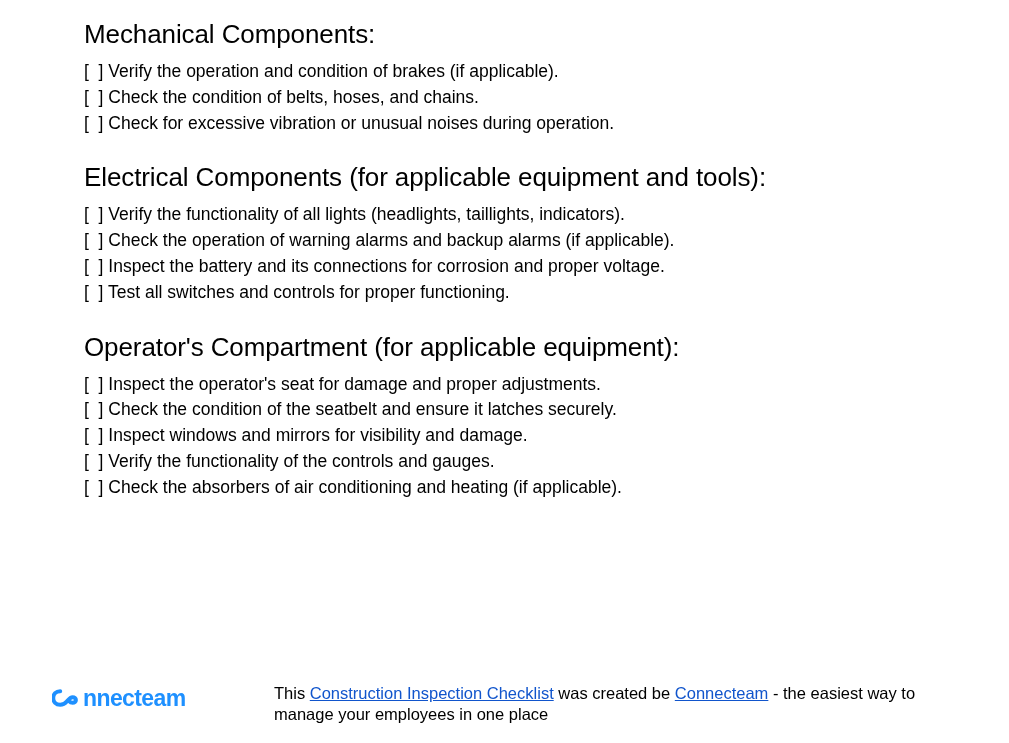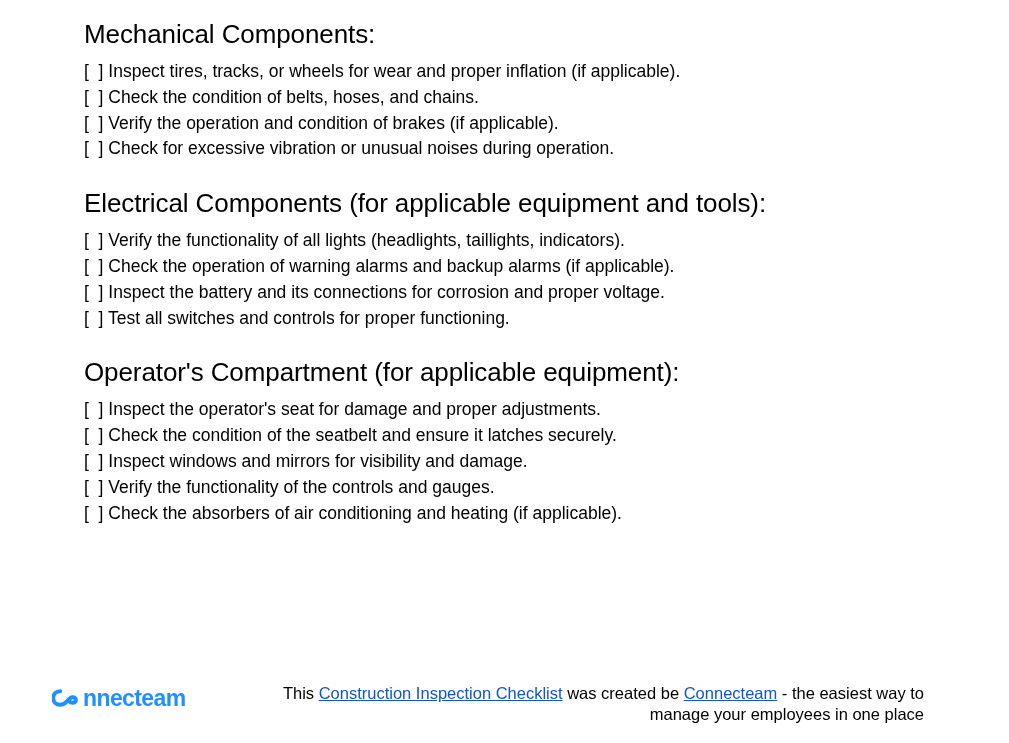--- a/index.html
+++ b/index.html
@@ -72,21 +72,20 @@
     display: inline;
   }
 
   
   .footer {
     position: absolute;
     left: 0;
     top: 676px;
     width: 1009px;
     height: 60px;
-    text-align: right;
   }
 
   .footer-logo {
     position: absolute;
     left: 52px;
     top: 9px;
     display: flex;
     align-items: center;
     height: 26px;
   }
@@ -124,23 +123,22 @@
 </head>
 <body>
 
 <div class="page">
 
   <div class="content">
 
     <div class="section">
       <h2 class="section-heading">Mechanical Components:</h2>
       <div class="checklist">
-        <div class="check-item"><span class="check-box">[  ] </span><span class="check-label">Inspect tires, tracks, or wheels for wear and proper inflation (if applicable).</span></div>
+        <div class="check-item"><span class="check-box">[  ] </span><span class="check-label">Verify the operation and condition of brakes (if applicable).</span></div>
         <div class="check-item"><span class="check-box">[  ] </span><span class="check-label">Check the condition of belts, hoses, and chains.</span></div>
-        <div class="check-item"><span class="check-box">[  ] </span><span class="check-label">Verify the operation and condition of brakes (if applicable).</span></div>
         <div class="check-item"><span class="check-box">[  ] </span><span class="check-label">Check for excessive vibration or unusual noises during operation.</span></div>
       </div>
     </div>
 
     <div class="section">
       <h2 class="section-heading">Electrical Components (for applicable equipment and tools):</h2>
       <div class="checklist">
         <div class="check-item"><span class="check-box">[  ] </span><span class="check-label">Verify the functionality of all lights (headlights, taillights, indicators).</span></div>
         <div class="check-item"><span class="check-box">[  ] </span><span class="check-label">Check the operation of warning alarms and backup alarms (if applicable).</span></div>
         <div class="check-item"><span class="check-box">[  ] </span><span class="check-label">Inspect the battery and its connections for corrosion and proper voltage.</span></div>

